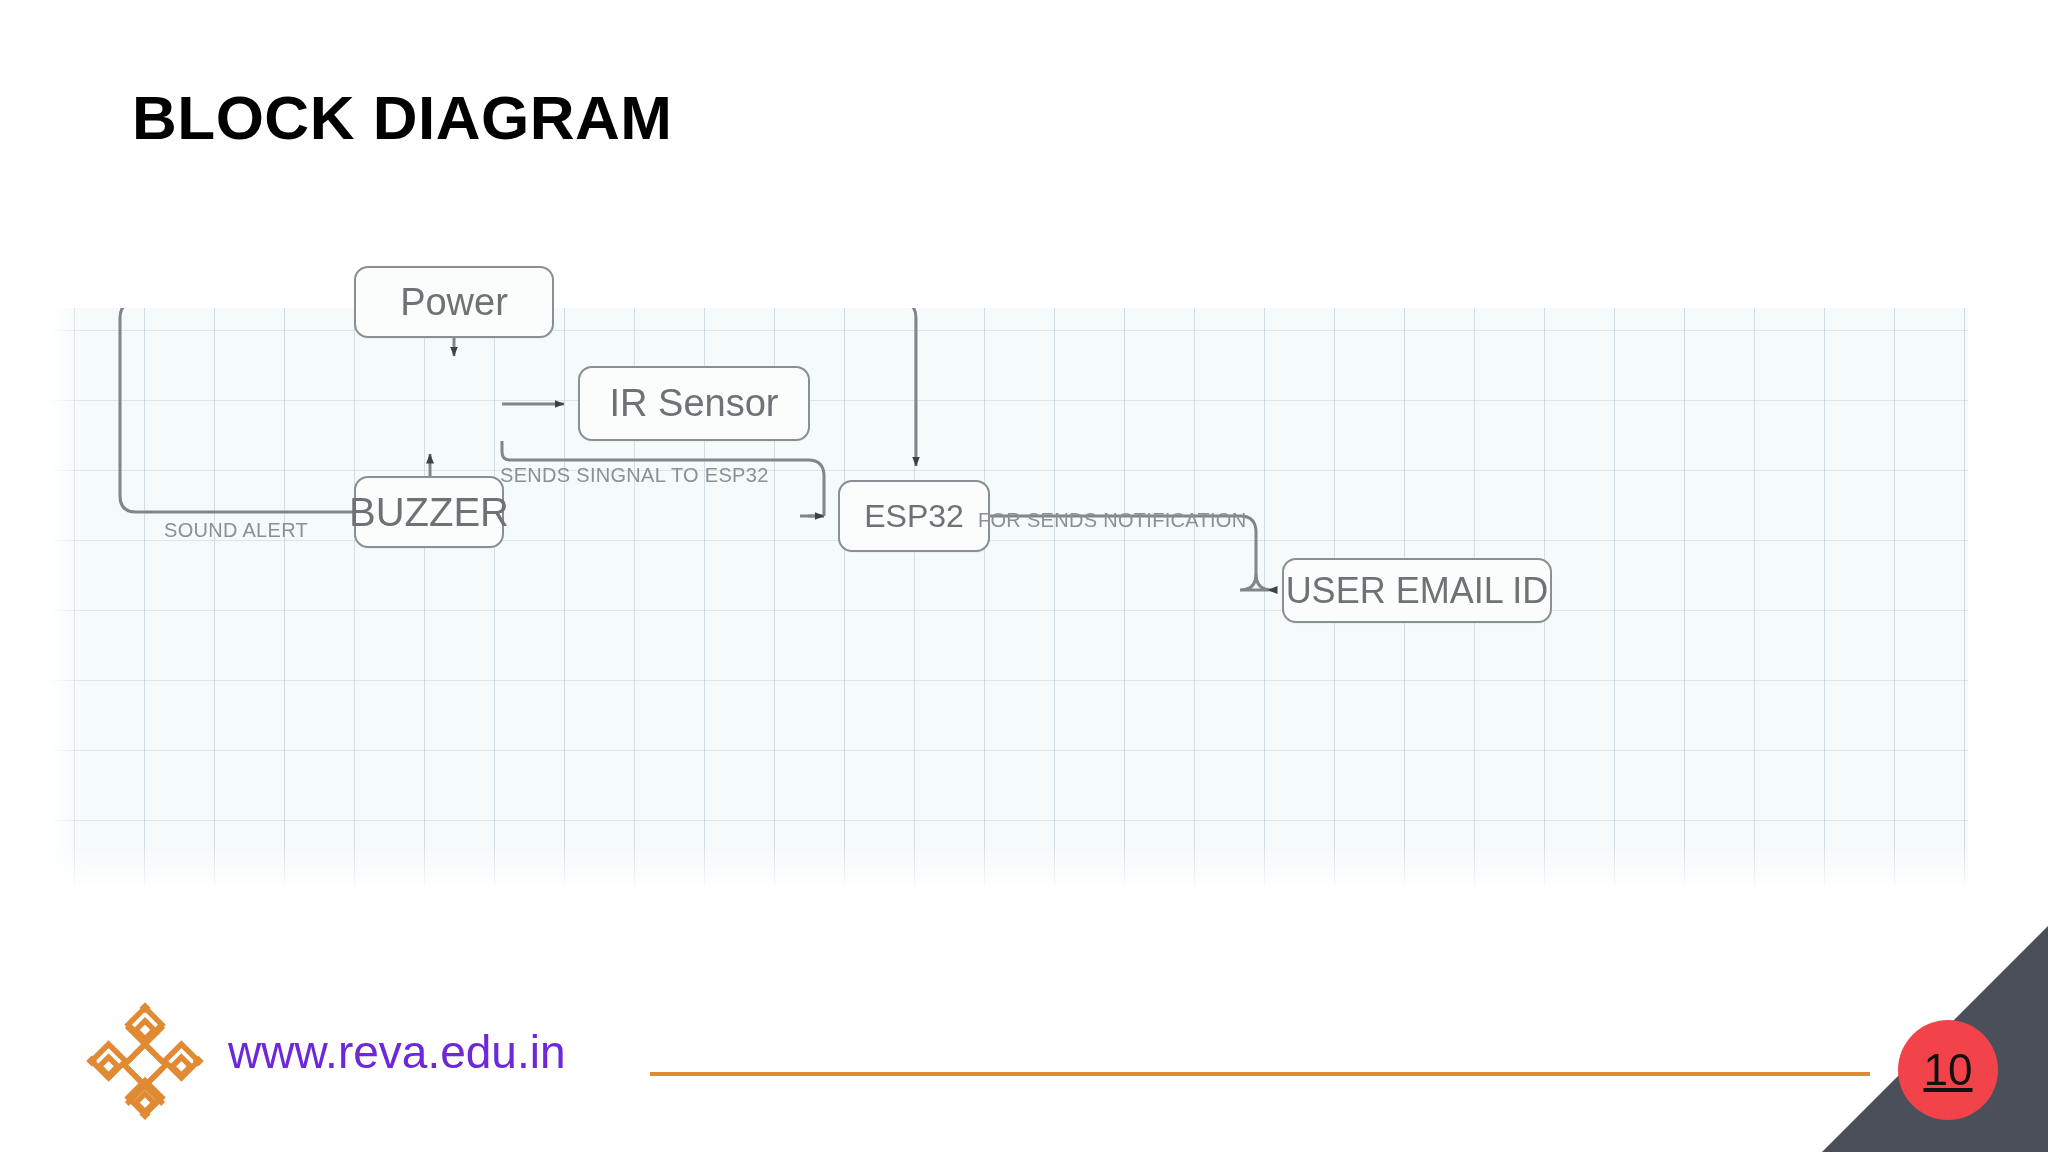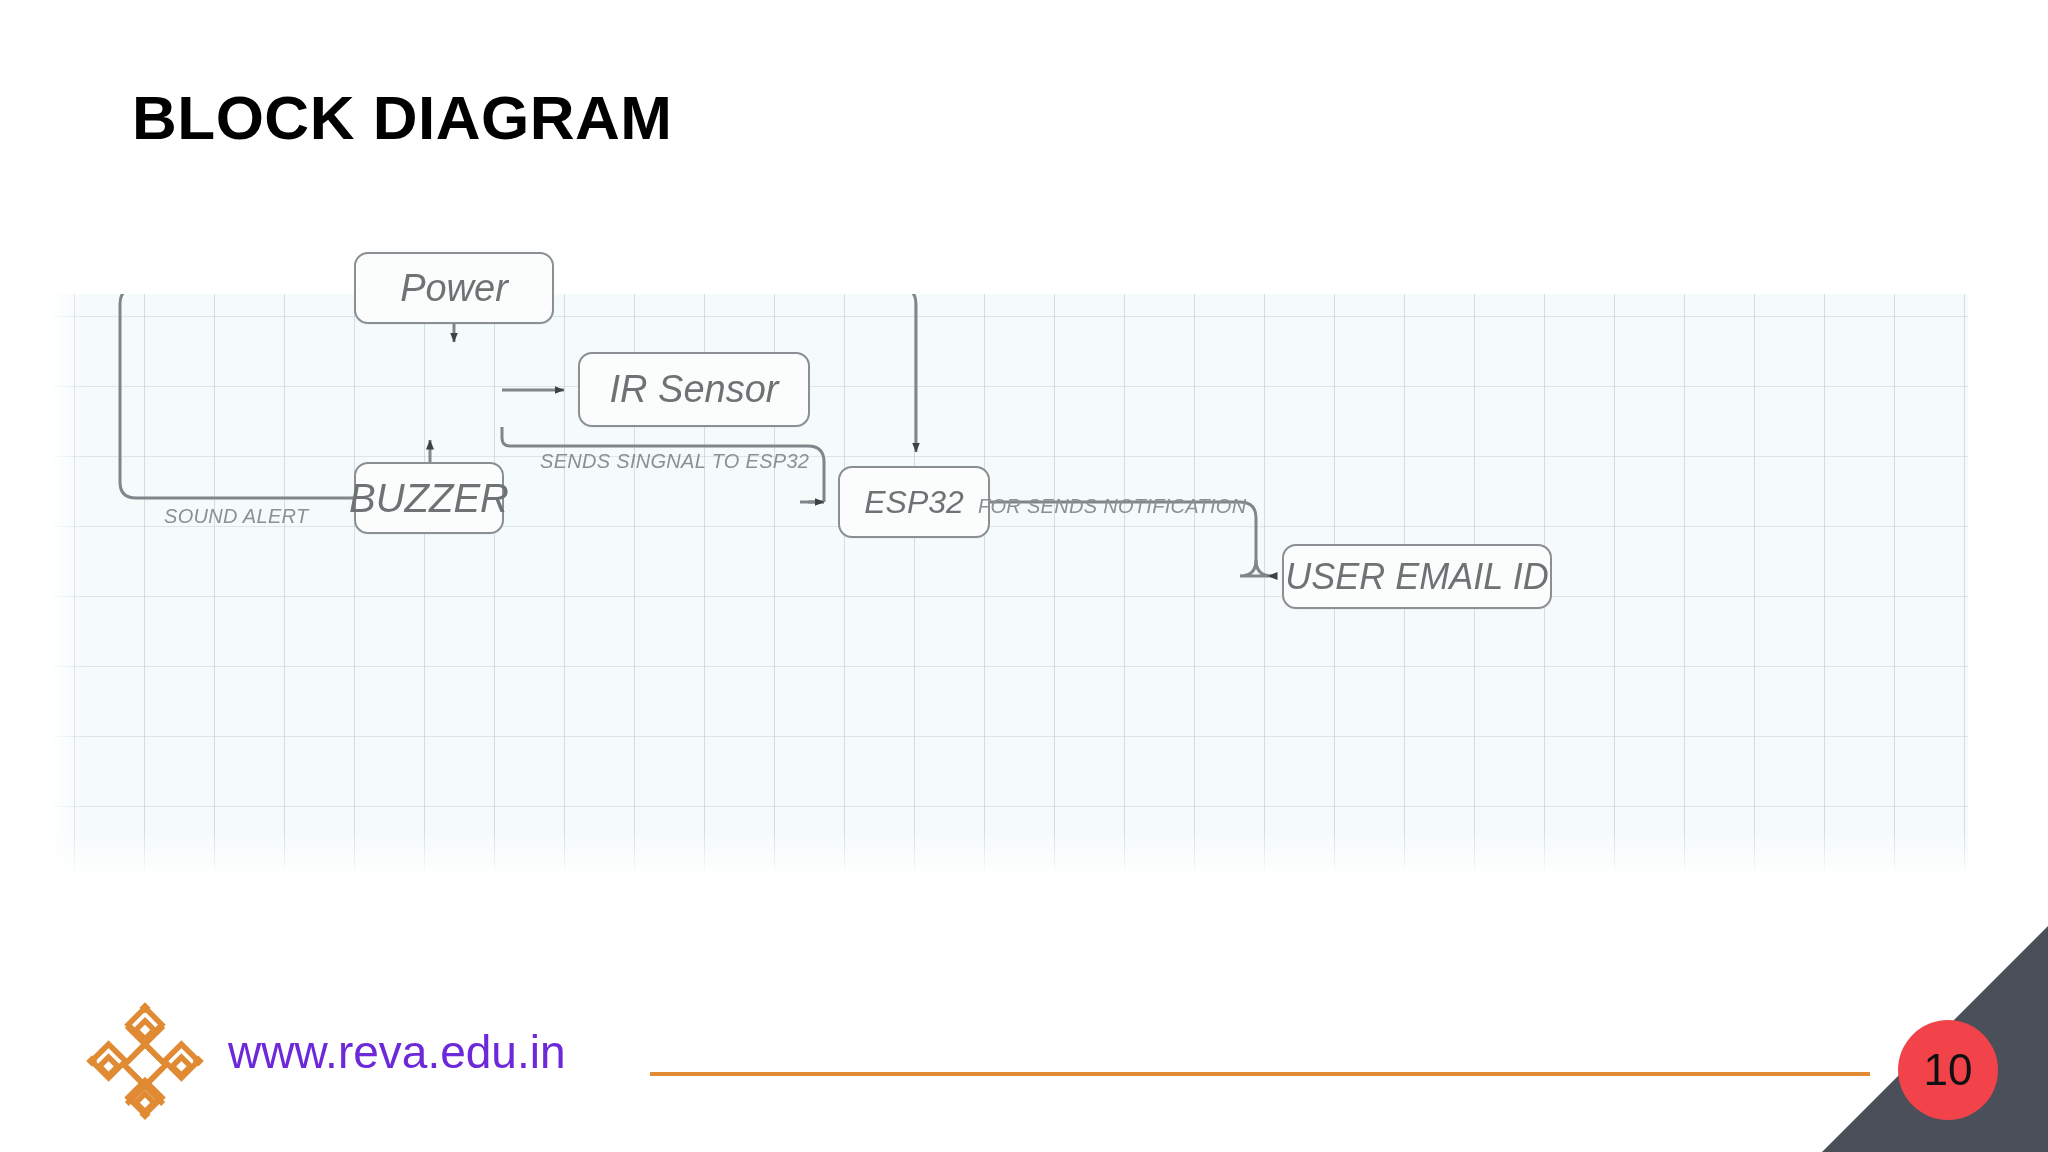--- a/index.html
+++ b/index.html
@@ -29,30 +29,29 @@
     font-weight: bold;
     letter-spacing: 0.5px;
     color: #000000;
     white-space: nowrap;
   }
 
   
   .diagram-canvas {
     position: absolute;
     left: 48px;
-    top: 294px;
+    top: 308px;
     width: 1920px;
     height: 578px;
     background-color: #f5fafb;
     background-image:
       linear-gradient(to right, rgba(160,185,195,0.42) 1px, transparent 1px),
       linear-gradient(to bottom, rgba(160,185,195,0.30) 1px, transparent 1px);
     background-size: 70px 70px;
     background-position: 26px 0px, 0px 22px;
-    font-style: italic;
   }
   .canvas-fade-left {
     position: absolute;
     left: 0; top: 0;
     width: 36px; height: 100%;
     background: linear-gradient(to right, #ffffff, rgba(255,255,255,0));
     pointer-events: none;
   }
   .canvas-fade-bottom {
     position: absolute;
@@ -95,21 +94,21 @@
   .edge-label {
     position: absolute;
     color: #8b9093;
     font-size: 20px;
     letter-spacing: 0.3px;
     line-height: 1.25;
     white-space: nowrap;
   }
   .lbl-animal { left: 36px;  top: 68px;  text-align: center; }
   .lbl-sound  { left: 116px; top: 210px; }
-  .lbl-signal { left: 452px; top: 155px; margin-left: 40px; }
+  .lbl-signal { left: 452px; top: 155px; }
   .lbl-email  { left: 930px; top: 200px; }
 
   
   .footer-logo {
     position: absolute;
     left: 80px;
     top: 1000px;
     width: 130px;
     height: 130px;
   }
@@ -144,20 +143,21 @@
     top: 1020px;
     width: 100px;
     height: 100px;
     border-radius: 50%;
     background: #f2434b;
     display: flex;
     align-items: center;
     justify-content: center;
     color: #111111;
     font-size: 44px;
+    text-decoration: underline;
   }
 </style>
 </head>
 <body>
 
 <div class="slide">
 
   <div class="slide-title">BLOCK DIAGRAM</div>
 
   <div class="diagram-canvas">

